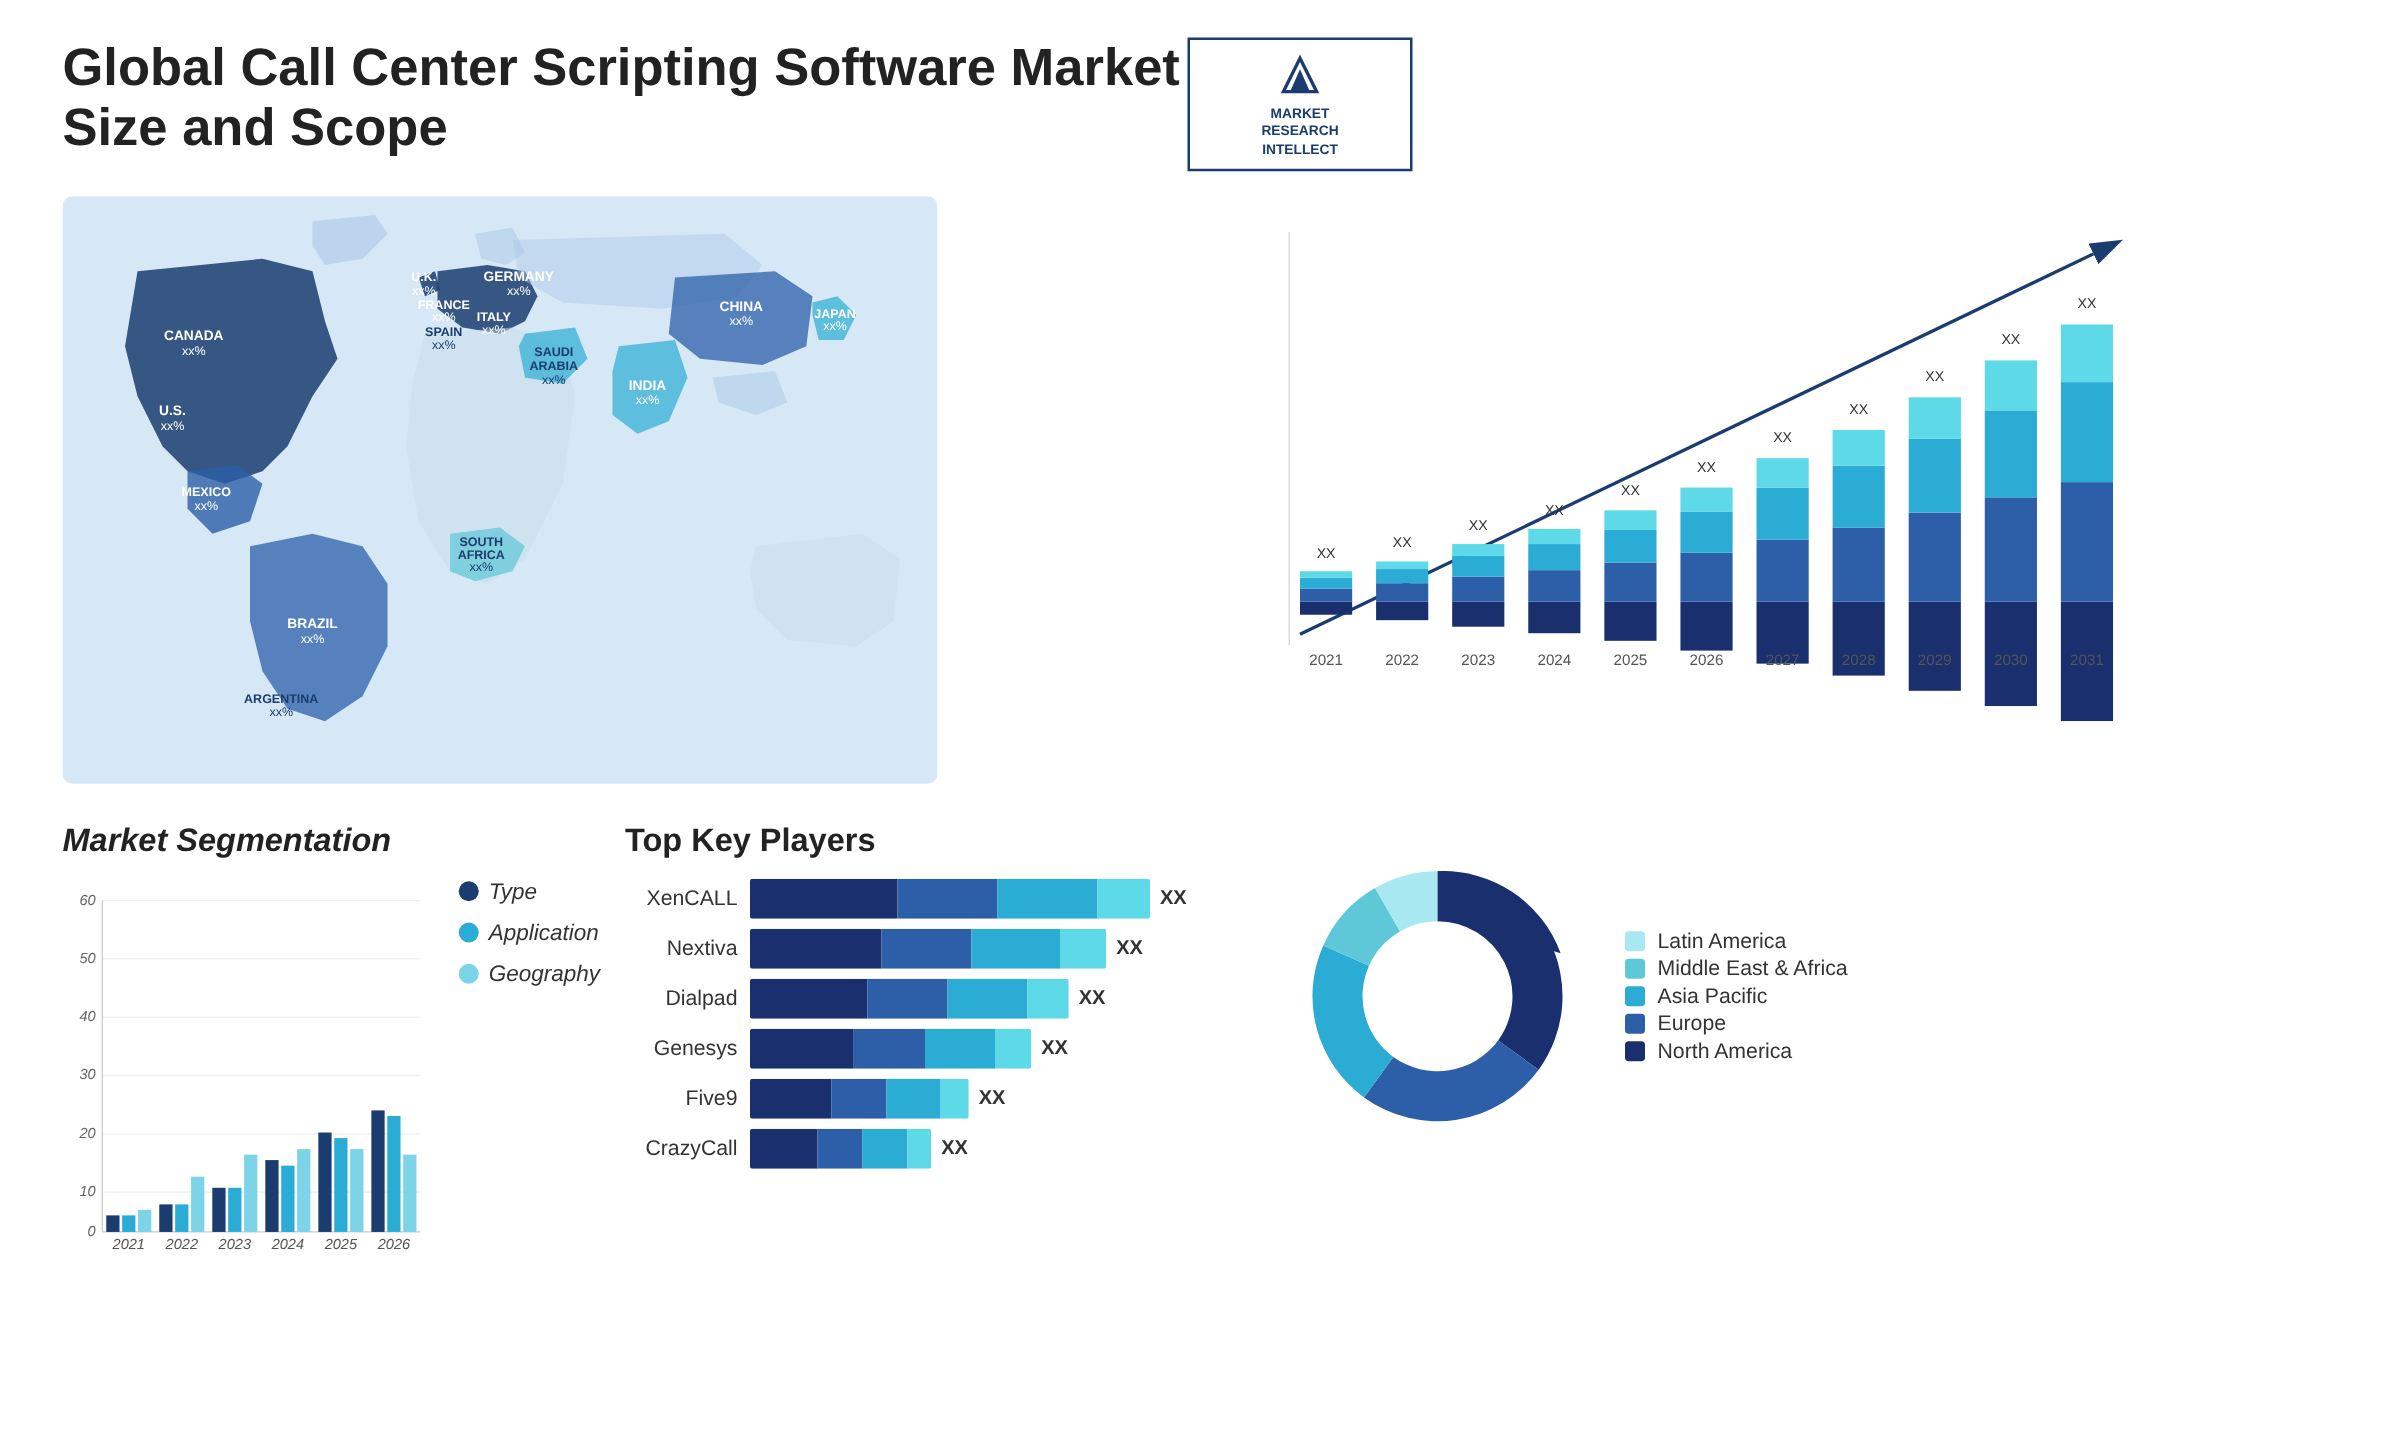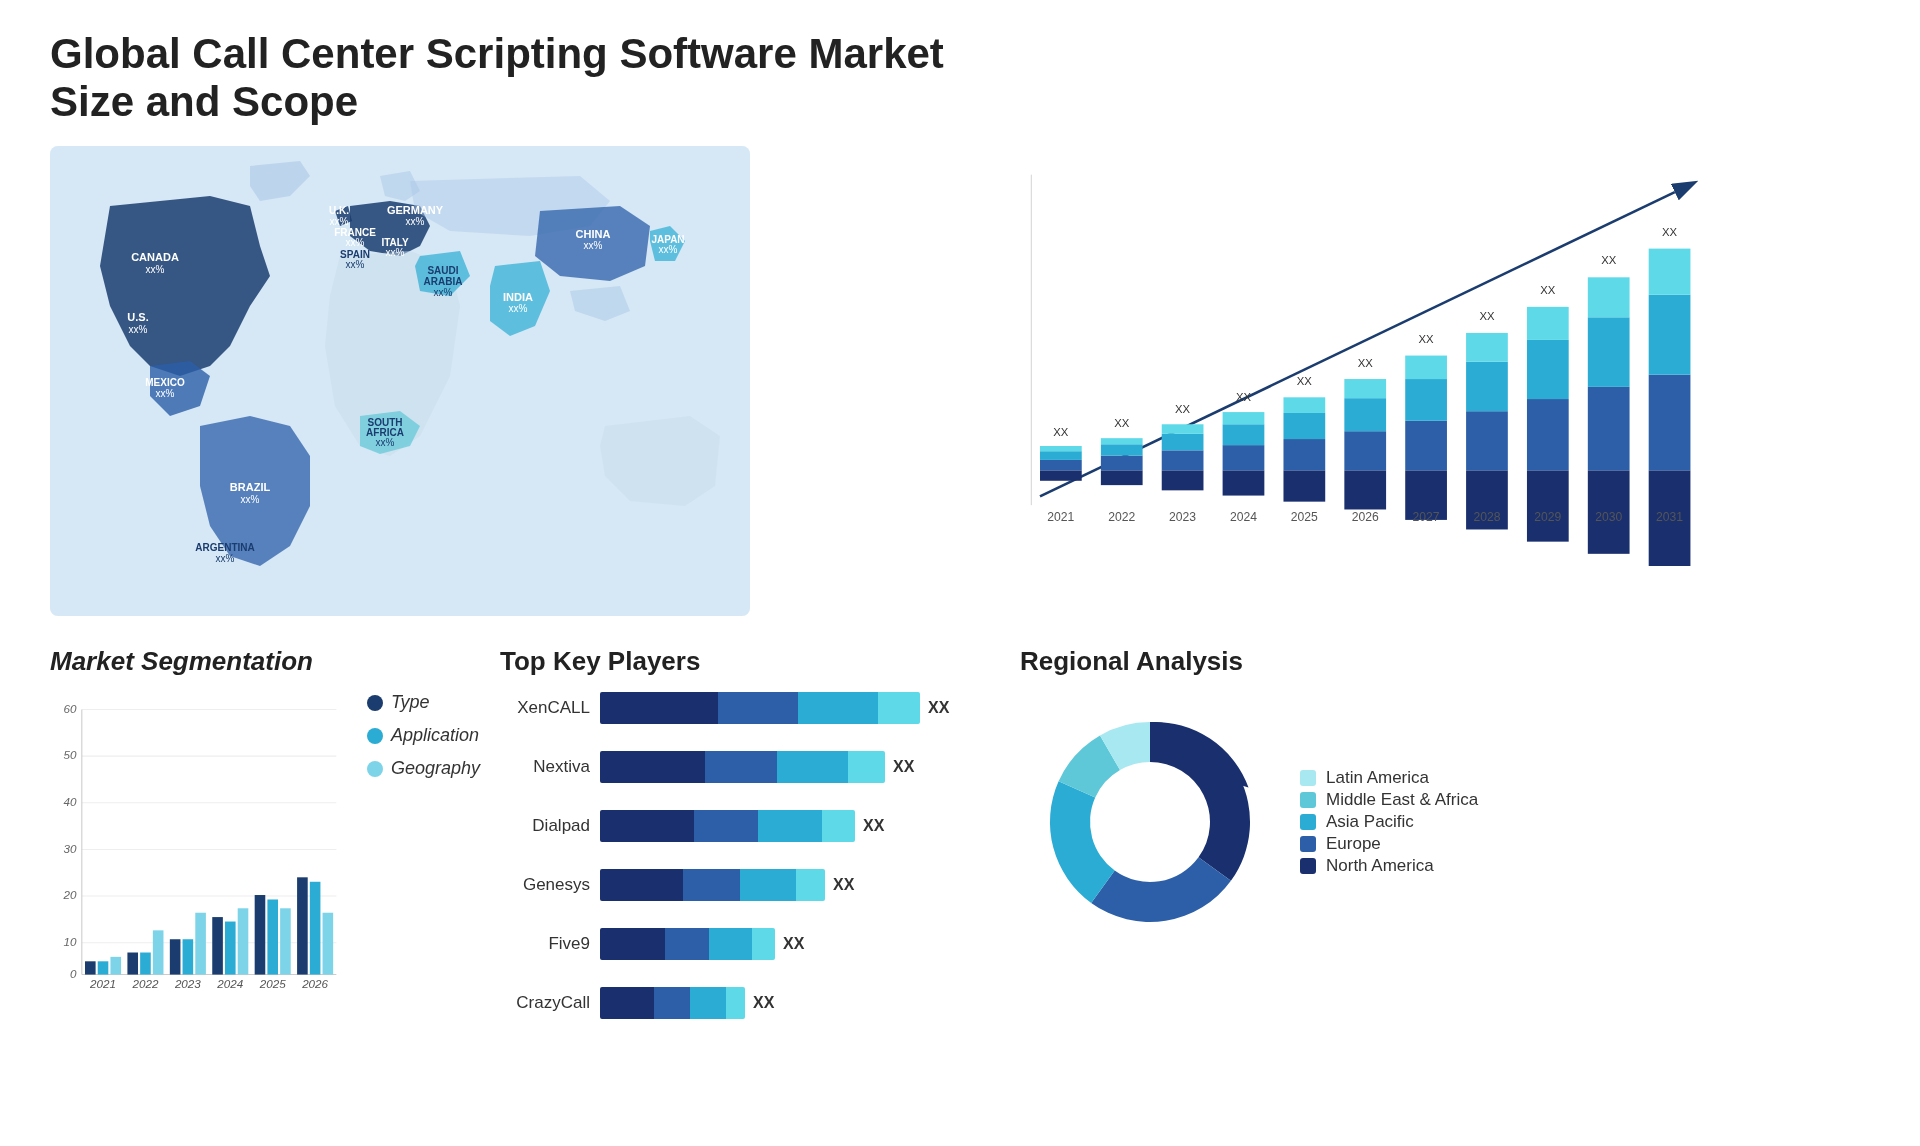--- a/index.html
+++ b/index.html
@@ -141,21 +141,21 @@
       flex: 0 0 500px;
     }
 
     .players-chart {
       margin-top: 10px;
     }
 
     .player-row {
       display: flex;
       align-items: center;
-      margin-bottom: 27px;
+      margin-bottom: 8px;
       gap: 10px;
     }
 
     .player-name {
       width: 90px;
       font-size: 17px;
       color: #333;
       text-align: right;
       flex-shrink: 0;
     }
@@ -240,20 +240,32 @@
       height: 100%;
     }
   </style>
 </head>
 <body>
 
 <div class="page">
 
   <div class="header">
     <h1 class="main-title">Global Call Center Scripting Software Market Size and Scope</h1>
+    <div class="logo-box">
+      <svg class="logo-icon" viewBox="0 0 60 50">
+        <polygon points="10,45 30,5 50,45" fill="none" stroke="#1a3c6e" stroke-width="4"></polygon>
+        <polygon points="18,45 30,18 42,45" fill="#1a3c6e"></polygon>
+        <line x1="10" y1="45" x2="50" y2="45" stroke="#1a3c6e" stroke-width="3"></line>
+      </svg>
+      <div class="logo-text">
+        <span>MARKET</span><br>
+        <span>RESEARCH</span><br>
+        <span>INTELLECT</span>
+      </div>
+    </div>
   </div>
 
   <div class="top-section">
 
     <div class="map-container">
       <svg viewBox="0 0 700 470" class="world-map">
 
         <rect width="700" height="470" fill="#d6e8f5"></rect>
 
         <path d="M 60,60 L 160,50 L 200,60 L 210,100 L 220,130 L 200,160 L 180,200 L 160,220 L 130,230 L 100,220 L 80,200 L 60,160 L 50,120 L 60,60 Z" fill="#1a3c6e" opacity="0.85"></path>
@@ -616,21 +628,20 @@
               <div style="width:13%; background:#5dd9e8; height:32px;"></div>
             </div>
             <span class="player-val">XX</span>
           </div>
         </div>
 
       </div>
     </div>
 
     <div class="regional">
-      <h2 class="section-title">Regional Analysis</h2>
       <div class="regional-inner">
 
         <div class="donut-container">
           <svg width="260" height="260" viewBox="0 0 260 260">
 
             <path d="M 130,30 A 100,100 0 0,1 228.5,95.5 L 188.1,83.3 A 60,60 0 0,0 130,70 Z" fill="#1a2f6e"></path>
 
             <g transform="translate(130,130)">
 
               <path d="M 0,-100 A 100,100 0 0,1 80.9,58.8 L 48.5,35.3 A 60,60 0 0,0 0,-60 Z" fill="#1a2f6e"></path>

